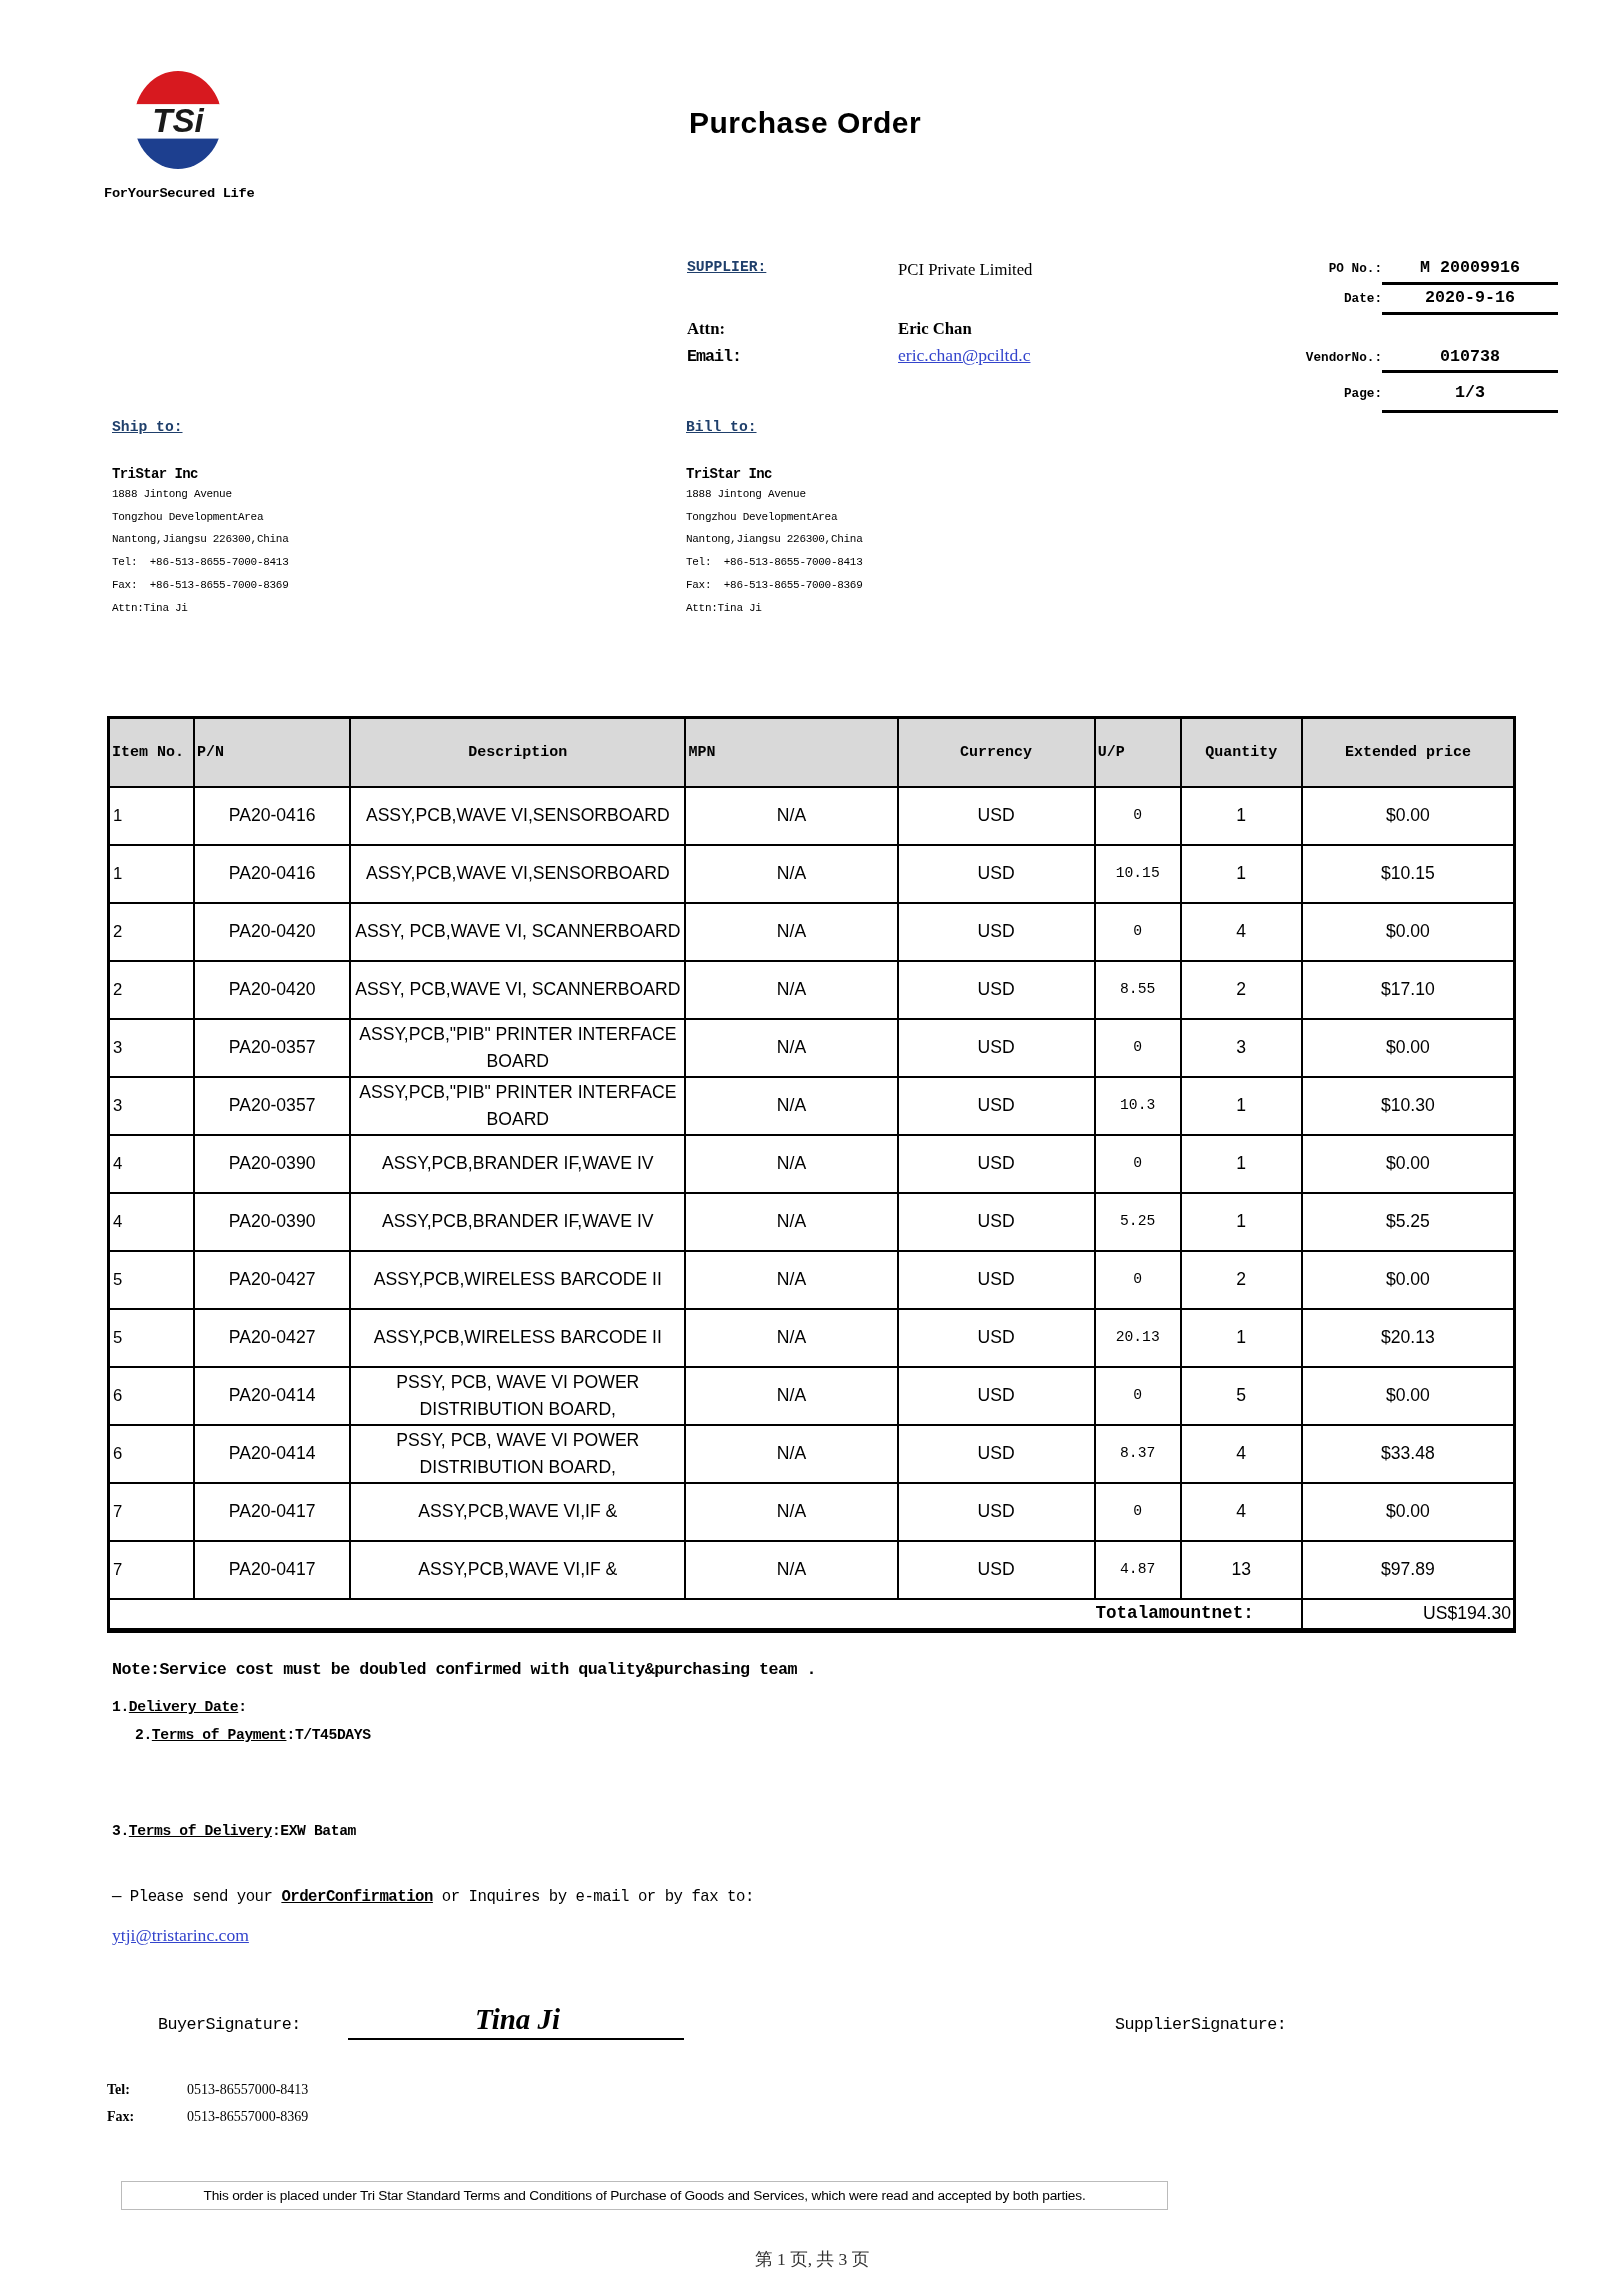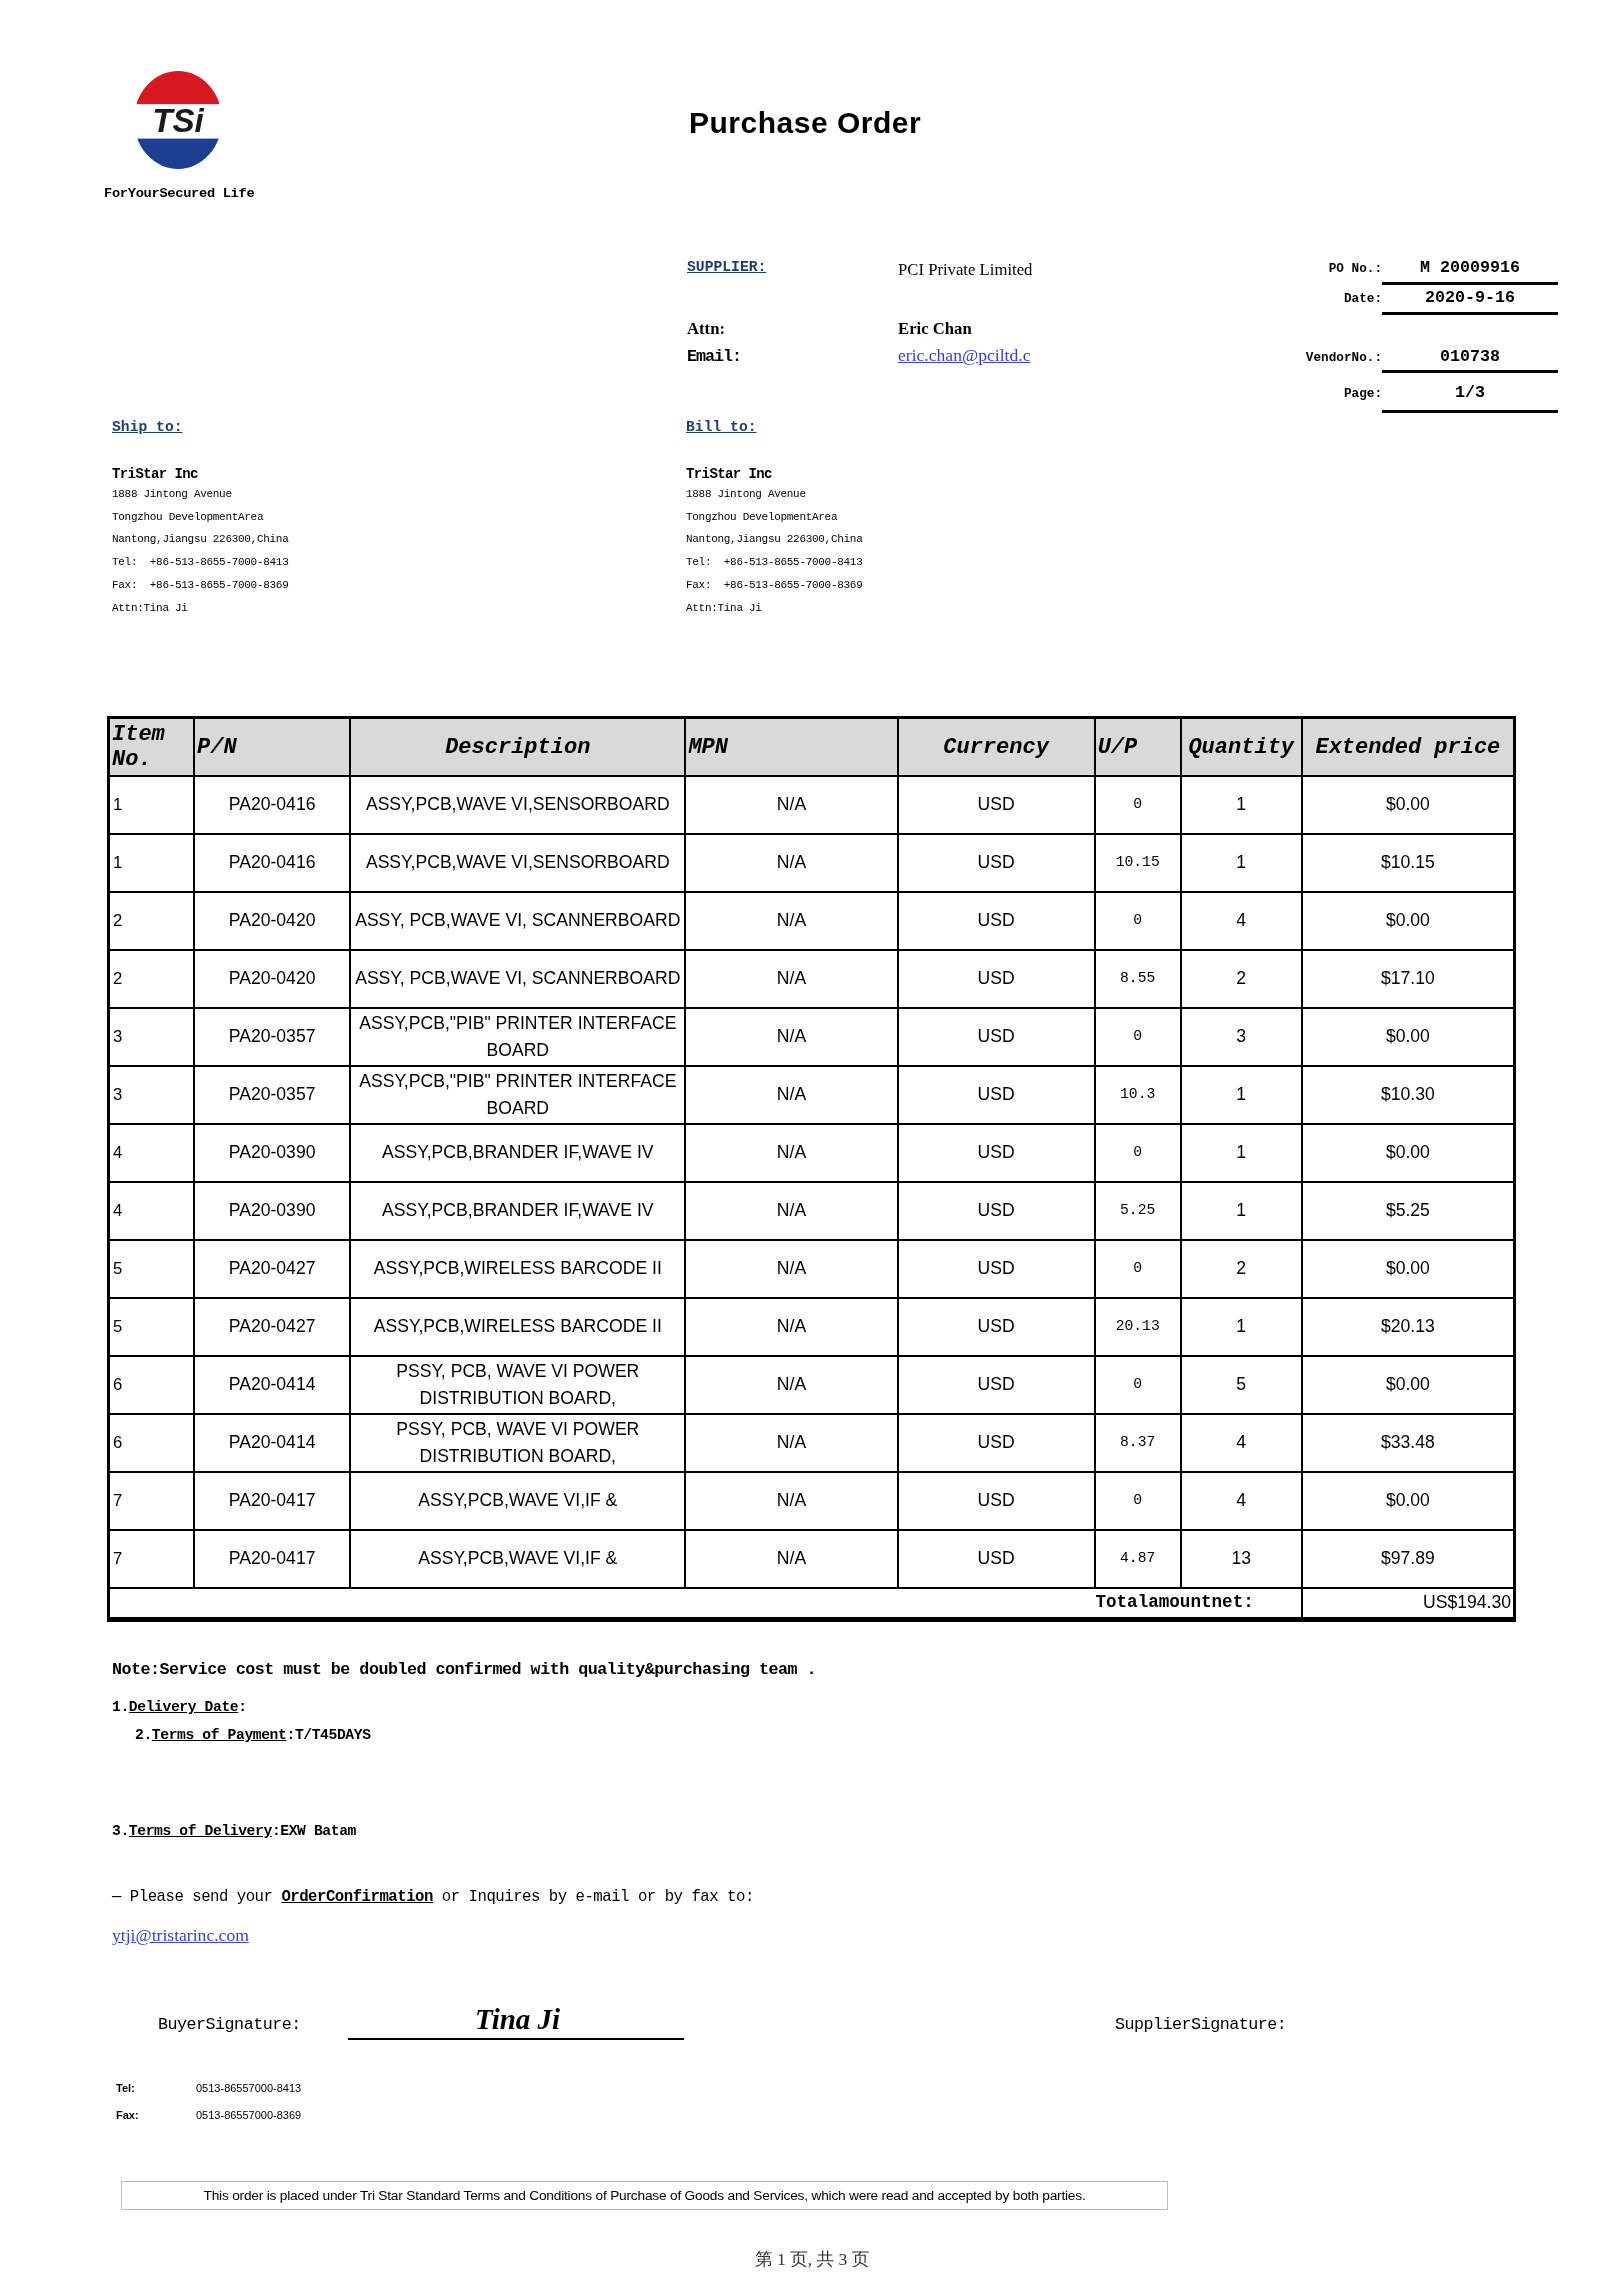--- a/index.html
+++ b/index.html
@@ -31,21 +31,21 @@
   .addr-company { font-size: 14px; font-weight: bold; letter-spacing: -0.6px; }
   .addr-line { font-size: 11px; letter-spacing: -0.3px; }
 
   
   .po-table { left: 107px; top: 716px; width: 1409px; border: 3.9px solid #000; }
   .po-table table { border-collapse: collapse; width: 100%; table-layout: fixed; }
   .po-table th, .po-table td { border: 2px solid #000; height: 58px; padding: 0; vertical-align: middle; }
   .po-table tr:first-child th { border-top: none; }
   .po-table th:first-child, .po-table td:first-child { border-left: none; }
   .po-table th:last-child, .po-table td:last-child { border-right: none; }
-  .po-table th { background: #d9d9d9; font-family: "Liberation Mono", monospace; font-size: 22px; font-weight: bold; height: 57px; font-style: italic; }
+  .po-table th { background: #d9d9d9; font-family: "Liberation Mono", monospace; font-size: 15px; font-weight: bold; height: 68px; }
   .po-table th.left { text-align: left; padding-left: 2px; }
   .po-table td { font-size: 17.6px; text-align: center; line-height: 27.4px; }
   .po-table td.item { text-align: left; padding-left: 2.9px; font-size: 16.7px; }
   .po-table td.up { font-family: "Liberation Mono", monospace; font-size: 14.7px; }
   .po-table td.desc { font-size: 17.6px; white-space: normal; overflow: hidden; }
   .po-table td.desc.nowrap { white-space: nowrap; }
   .total-row td { height: 30px; border-top: 2.9px solid #000; }
   .total-label { text-align: right !important; font-family: "Liberation Mono", monospace; font-weight: bold; font-size: 15.7px; padding-right: 47px !important; }
   .total-value { text-align: right !important; padding-right: 2px !important; font-size: 17.6px; }
 
@@ -55,21 +55,21 @@
 
   .please { left: 112px; top: 1888px; font-size: 15.7px; font-family: "Liberation Mono", monospace; letter-spacing: -0.5px; }
   .please b { text-decoration: underline; }
   .contact-email { left: 112px; top: 1925px; font-size: 17.6px; color: #3344cc; text-decoration: underline; font-family: "Liberation Serif", serif; }
 
   .buyer-sig-label { left: 158px; top: 2015px; font-size: 16.7px; font-family: "Liberation Mono", monospace; letter-spacing: -0.5px; }
   .sig-line { left: 348px; top: 2038px; width: 336px; height: 2px; background: #000; }
   .signature { left: 475px; top: 2003px; font-size: 29px; font-style: italic; font-family: "Liberation Serif", serif; font-weight: bold; }
   .supplier-sig-label { left: 1115px; top: 2015px; font-size: 16.7px; font-family: "Liberation Mono", monospace; letter-spacing: -0.5px; }
 
-  .contact-row { left: 116px; font-size: 11px; font-family: Liberation Sans, sans-serif; }
+  .contact-row { left: 107px; font-size: 14px; font-family: Liberation Serif, serif; }
   .contact-row .lbl { display: inline-block; width: 80px; font-weight: bold; }
 
   .terms-box { left: 121px; top: 2181px; width: 1047px; height: 29px; border: 1px solid #bbb; font-size: 13.7px; text-align: center; line-height: 27.4px; letter-spacing: -0.2px; }
   .page-footer { left: 755px; top: 2247px; font-size: 17.6px; font-family: "Liberation Serif", serif; color: #333; }
 </style>
 </head>
 <body>
 
 <div class="abs logo">
   <svg width="90" height="102" viewBox="0 0 92 104">

